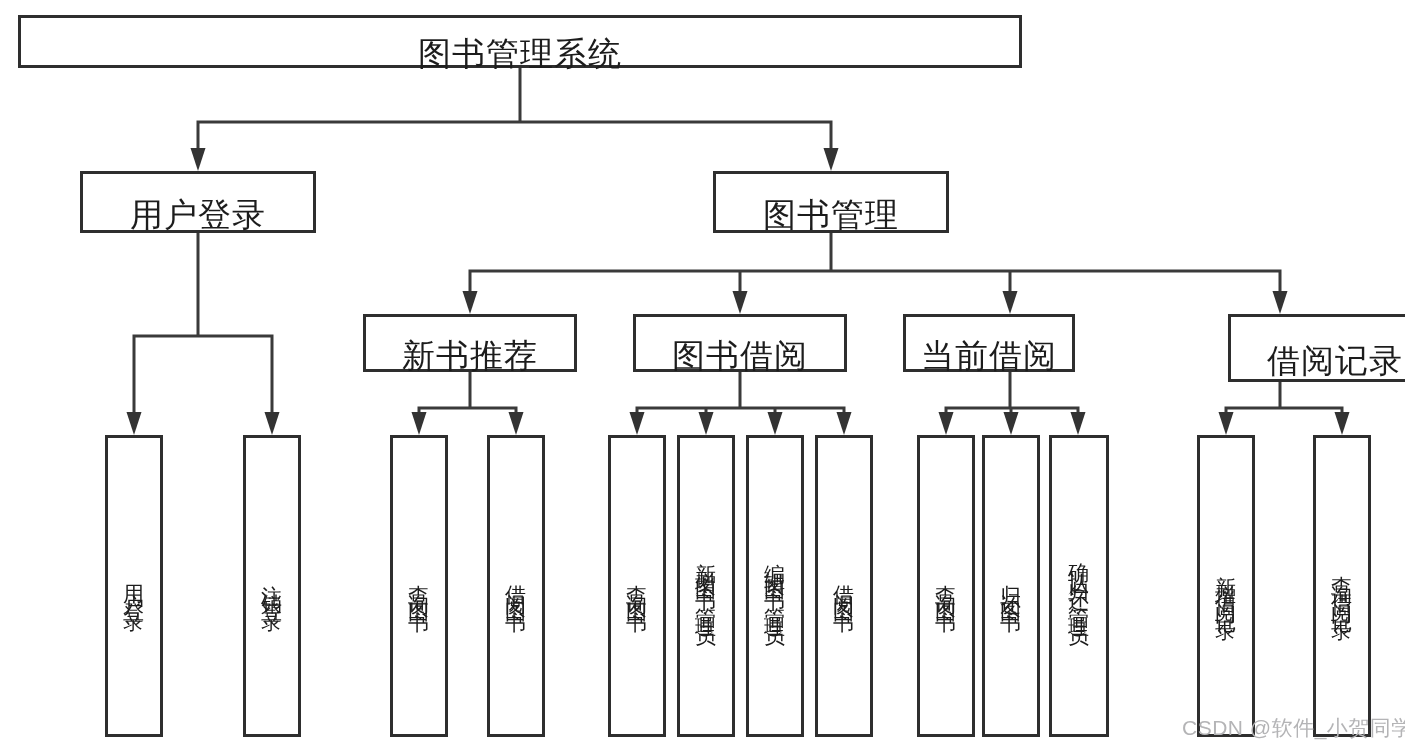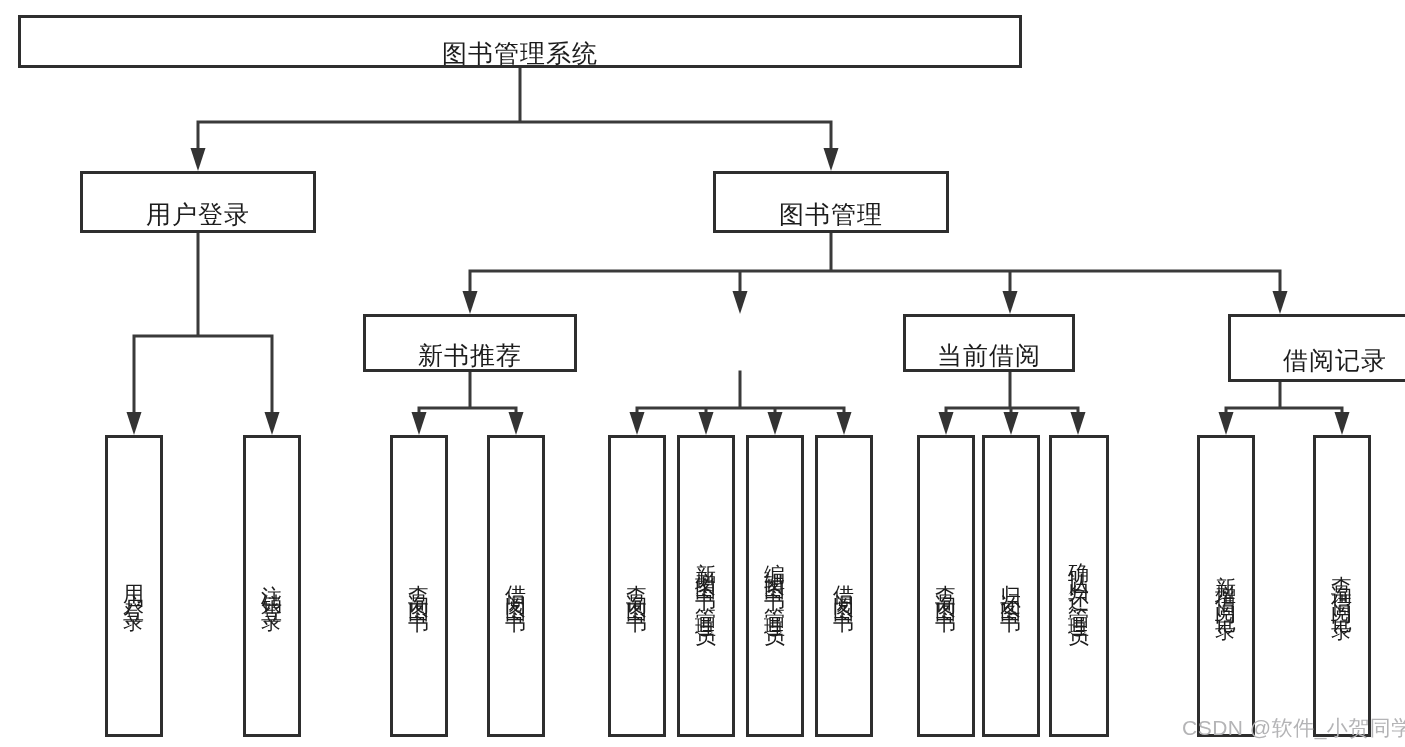--- a/index.html
+++ b/index.html
@@ -19,21 +19,21 @@
   .box {
     position: absolute;
     box-sizing: border-box;
     background: #ffffff;
     border: 3px solid #2e2e2e;
     display: flex;
     align-items: center;
     justify-content: center;
   }
   .h-label {
-    font-size: 25px;
+    font-size: 33px;
     color: #1c1c1c;
     letter-spacing: 1px;
     white-space: nowrap;
     line-height: 1;
     margin-top: 24px;
   }
   .v-label {
     writing-mode: vertical-rl;
     text-orientation: mixed;
     font-size: 21px;
@@ -98,20 +98,23 @@
   <div class="box" style="left:80px;top:171px;width:236px;height:62px">
     <span class="h-label">用户登录</span>
   </div>
   <div class="box" style="left:713px;top:171px;width:236px;height:62px">
     <span class="h-label">图书管理</span>
   </div>
 
   <div class="box" style="left:363px;top:314px;width:214px;height:58px">
     <span class="h-label">新书推荐</span>
   </div>
+  <div class="box" style="left:633px;top:314px;width:214px;height:58px">
+    <span class="h-label">图书借阅</span>
+  </div>
   <div class="box" style="left:903px;top:314px;width:172px;height:58px">
     <span class="h-label">当前借阅</span>
   </div>
   <div class="box" style="left:1228px;top:314px;width:214px;height:68px">
     <span class="h-label">借阅记录</span>
   </div>
 
   <div class="box" style="left:105px;top:435px;width:58px;height:302px">
     <span class="v-label">用户登录</span>
   </div>

